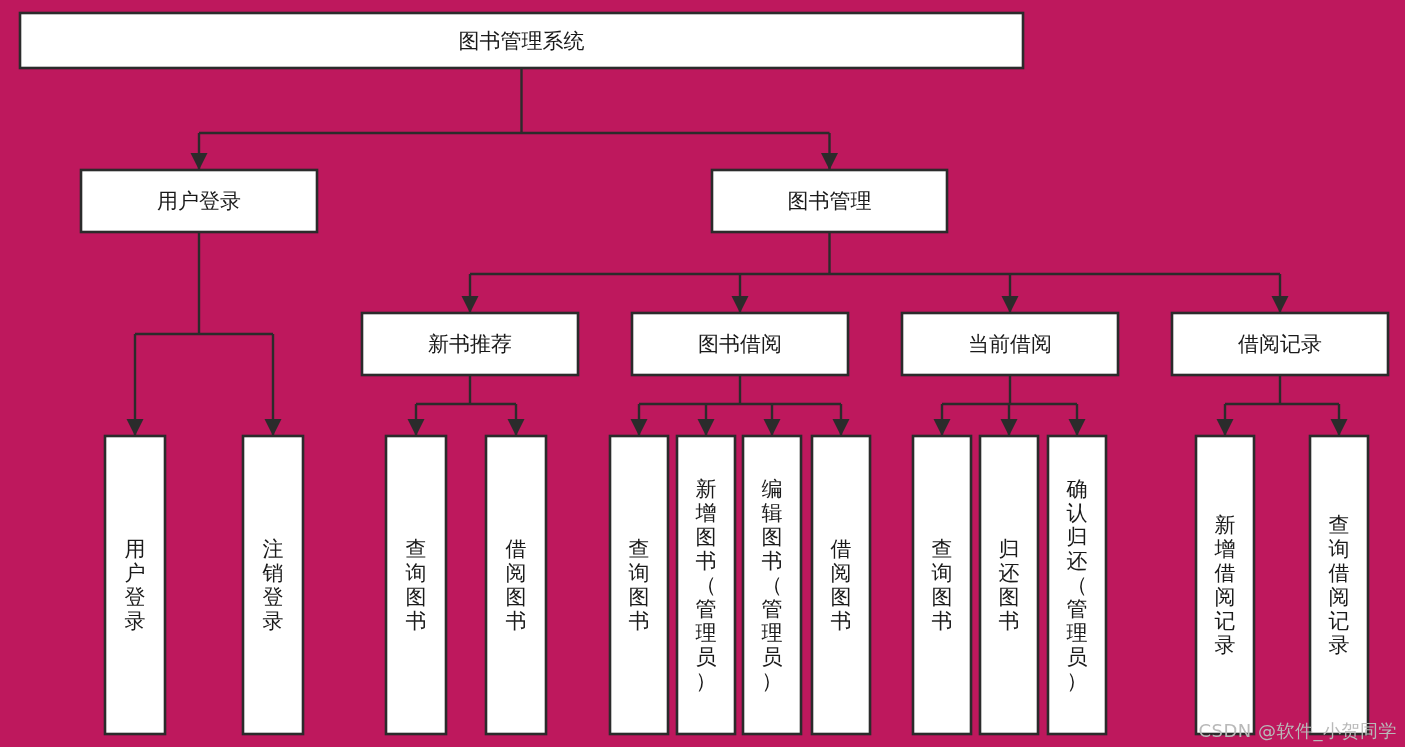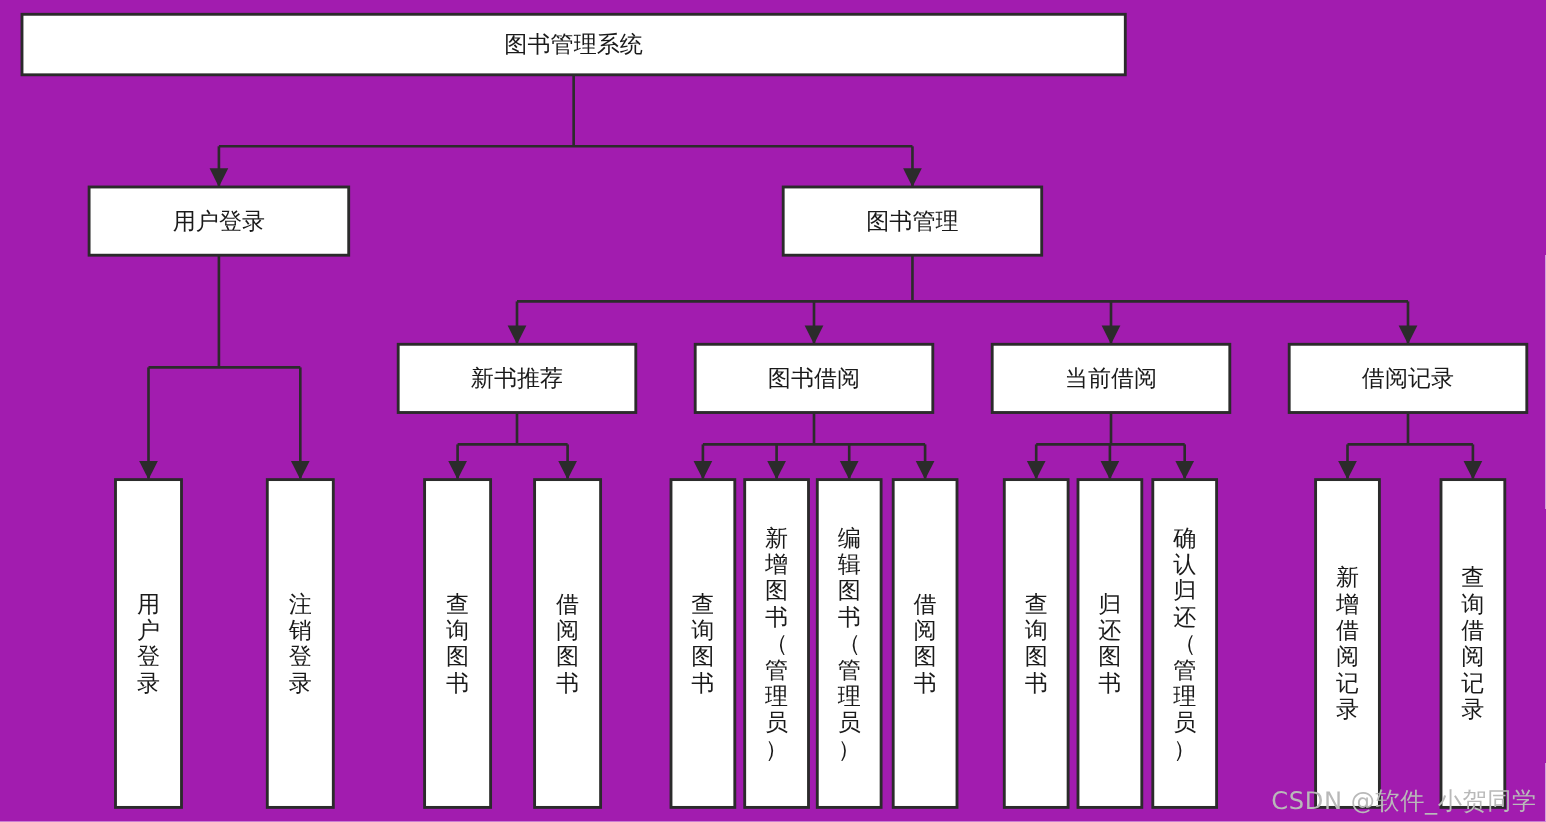--- a/index.html
+++ b/index.html
@@ -5,21 +5,21 @@
 <style>
   html, body {
     margin: 0;
     padding: 0;
     background: #ffffff;
   }
   #diagram-root {
     position: relative;
     width: 1405px;
     height: 747px;
-    background: #a21caf;
+    background: #be185d;
     overflow: hidden;
     font-family: "DejaVu Sans", "Liberation Sans", sans-serif;
   }
   svg.flow {
     position: absolute;
     left: 0;
     top: 0;
     width: 1405px;
     height: 747px;
     display: block;
@@ -50,21 +50,21 @@
   }
   .edge-arrow {
     fill: #2b2b2b;
     stroke: none;
   }
   .watermark-text {
     position: absolute;
     right: 8px;
     bottom: 4px;
     font-family: "DejaVu Sans", "Liberation Sans", sans-serif;
-    font-size: 22px;
+    font-size: 18px;
     color: #b9b9b9;
     white-space: nowrap;
     letter-spacing: 0.5px;
     pointer-events: none;
   }
 </style>
 </head>
 <body>
 
 <div id="diagram-root">

